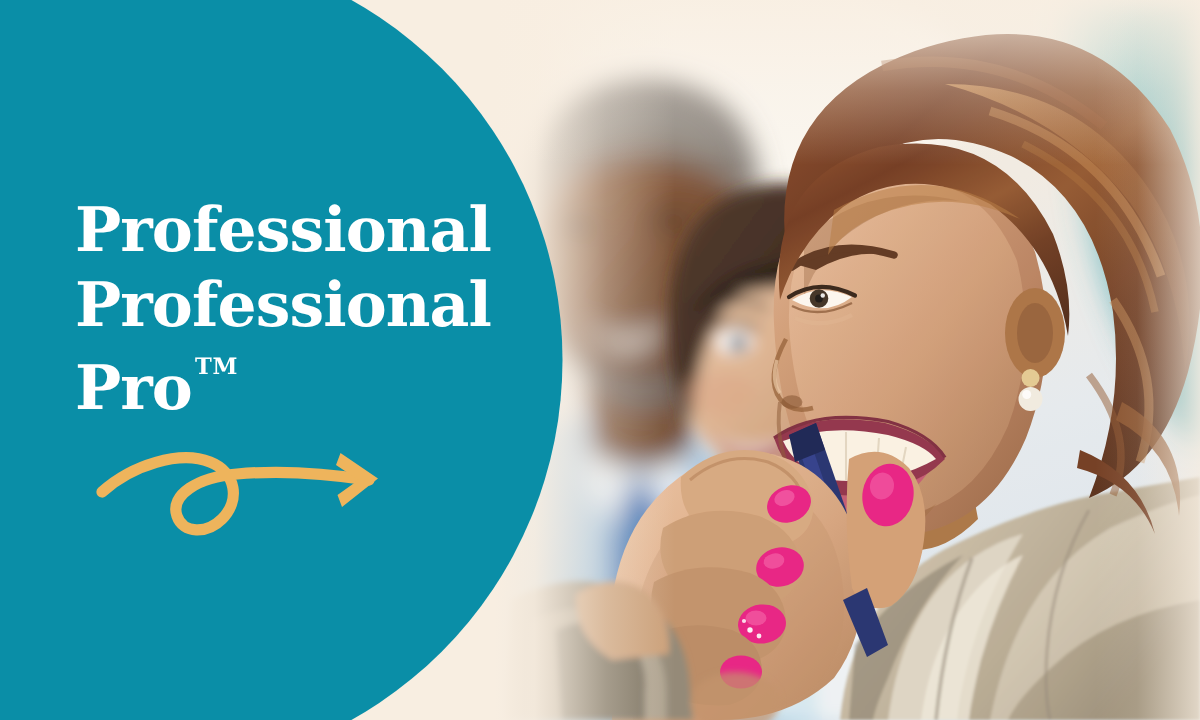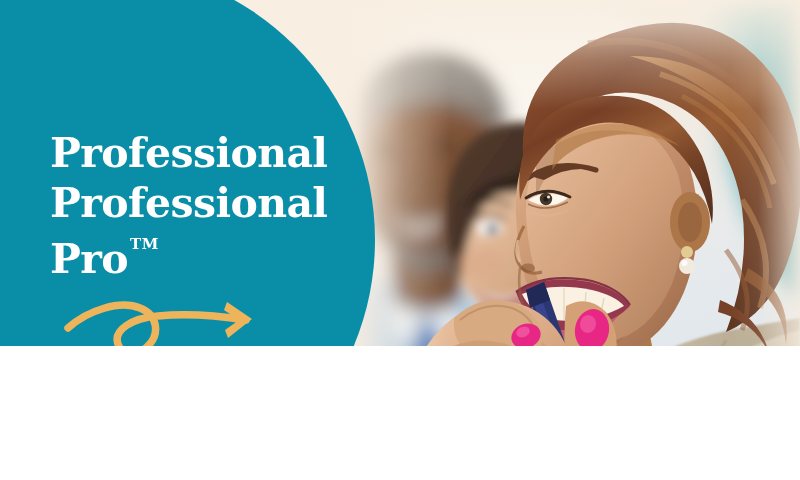--- a/index.html
+++ b/index.html
@@ -8,21 +8,21 @@
     padding: 0;
     background: #ffffff;
   }
   body {
     font-family: "DejaVu Serif", serif;
   }
 
   .banner {
     position: relative;
     width: 800px;
-    height: 346px;
+    height: 480px;
     overflow: hidden;
     background: #f8eee1;
   }
 
   
   .photo {
     position: absolute;
     left: 330px;
     top: 0;
     width: 470px;

